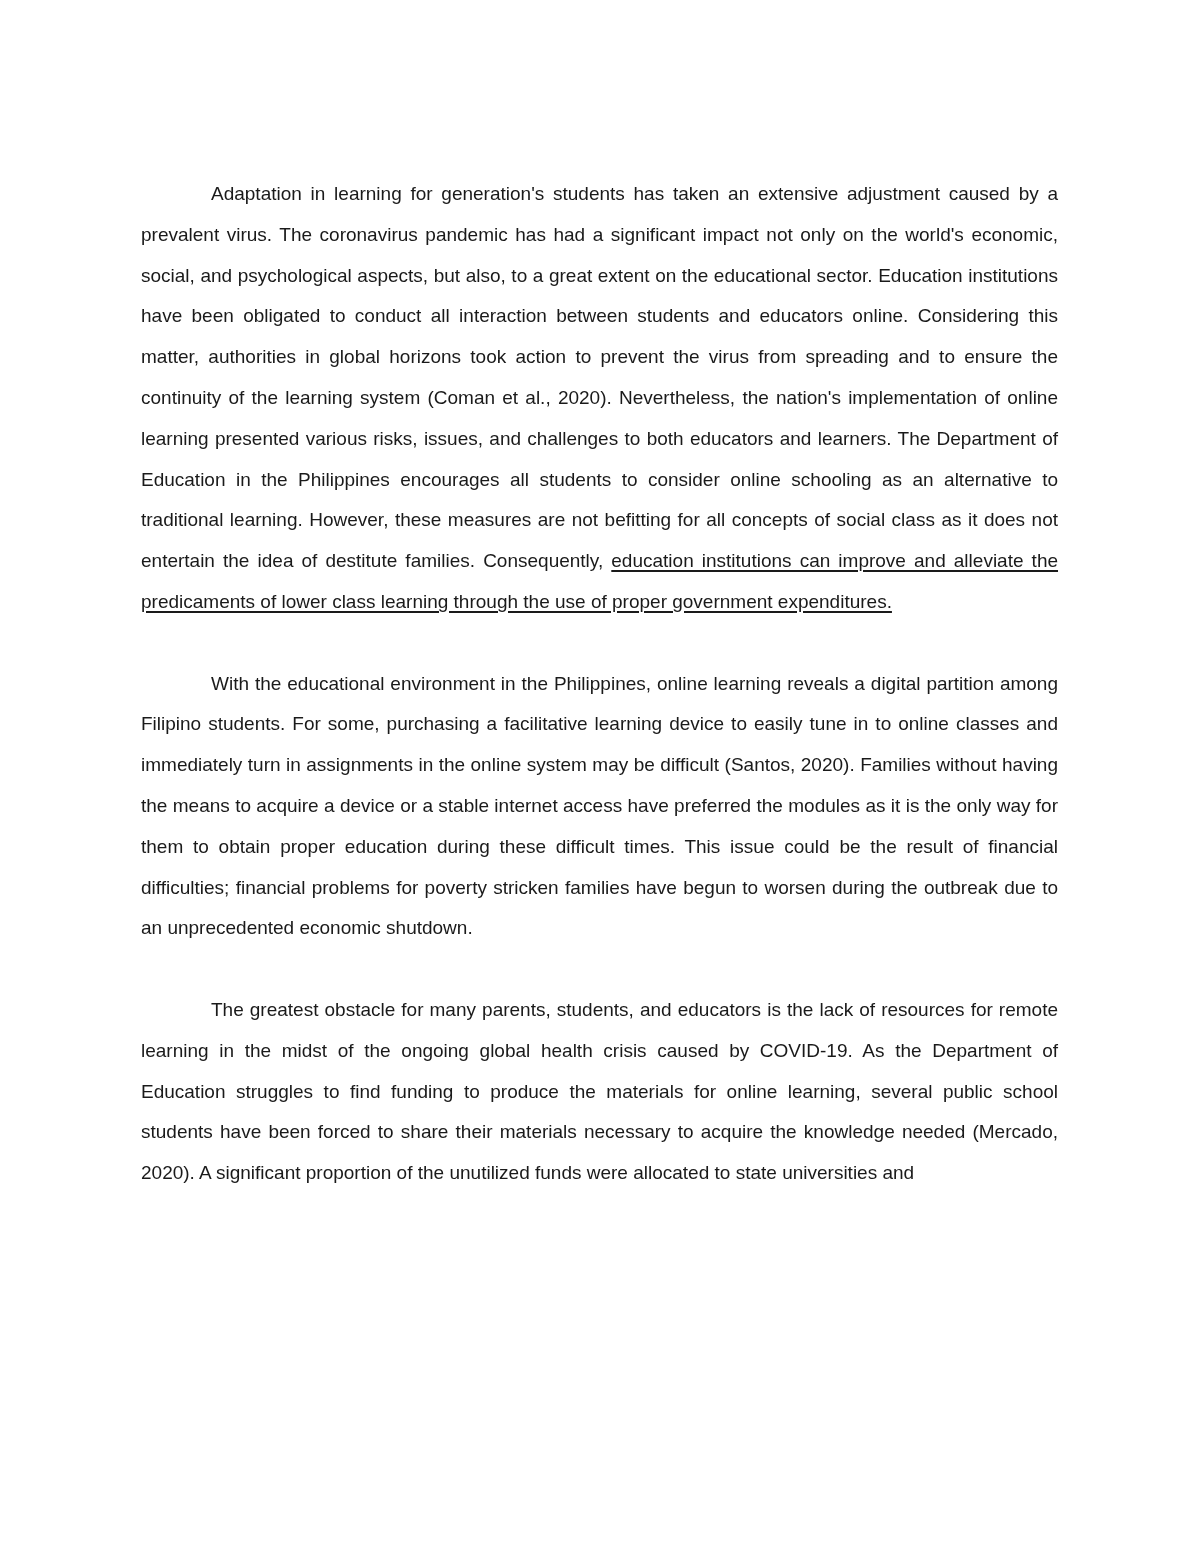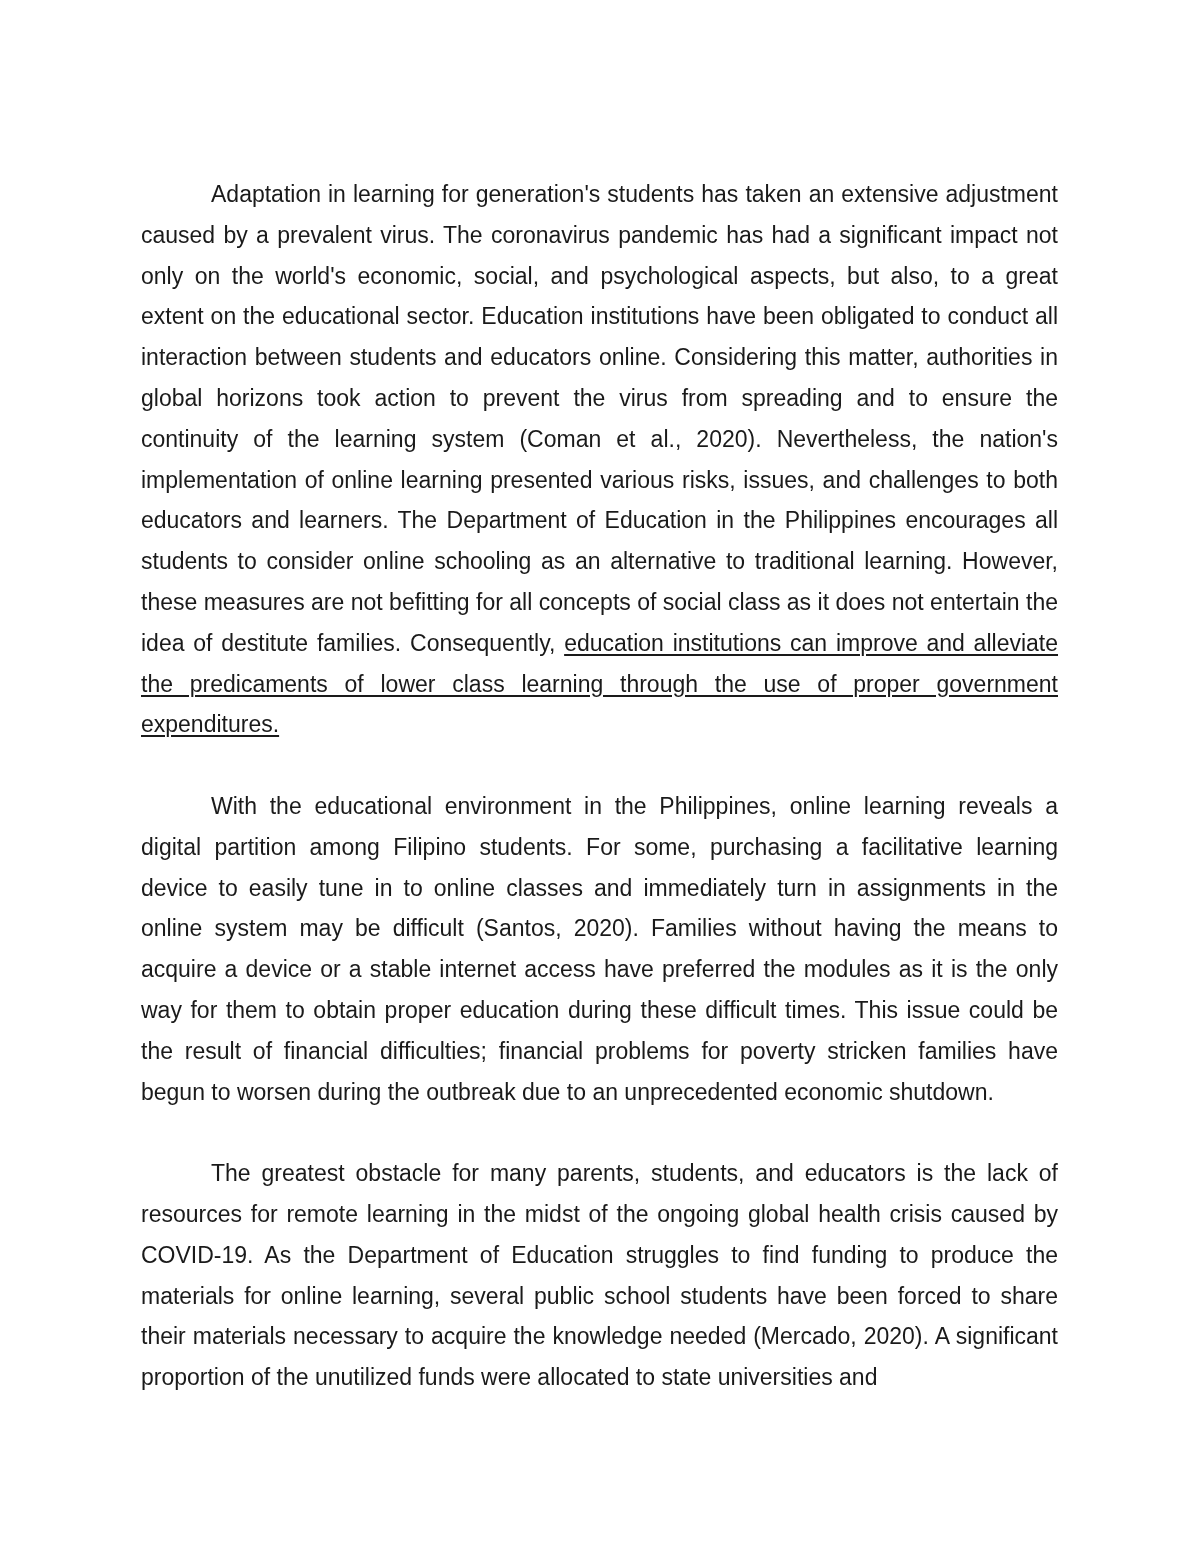--- a/index.html
+++ b/index.html
@@ -15,21 +15,21 @@
       font-family: "Liberation Sans", "DejaVu Sans", sans-serif;
       color: #1a1a1a;
     }
     .page {
       position: absolute;
       left: 141px;
       top: 174px;
       width: 917px;
     }
     .para {
-      font-size: 23px;
+      font-size: 19px;
       line-height: 40.8px;
       text-align: justify;
       text-indent: 70px;
       margin: 0;
       letter-spacing: 0;
     }
     .para + .para {
       margin-top: 40.8px;
     }
     .ul {

